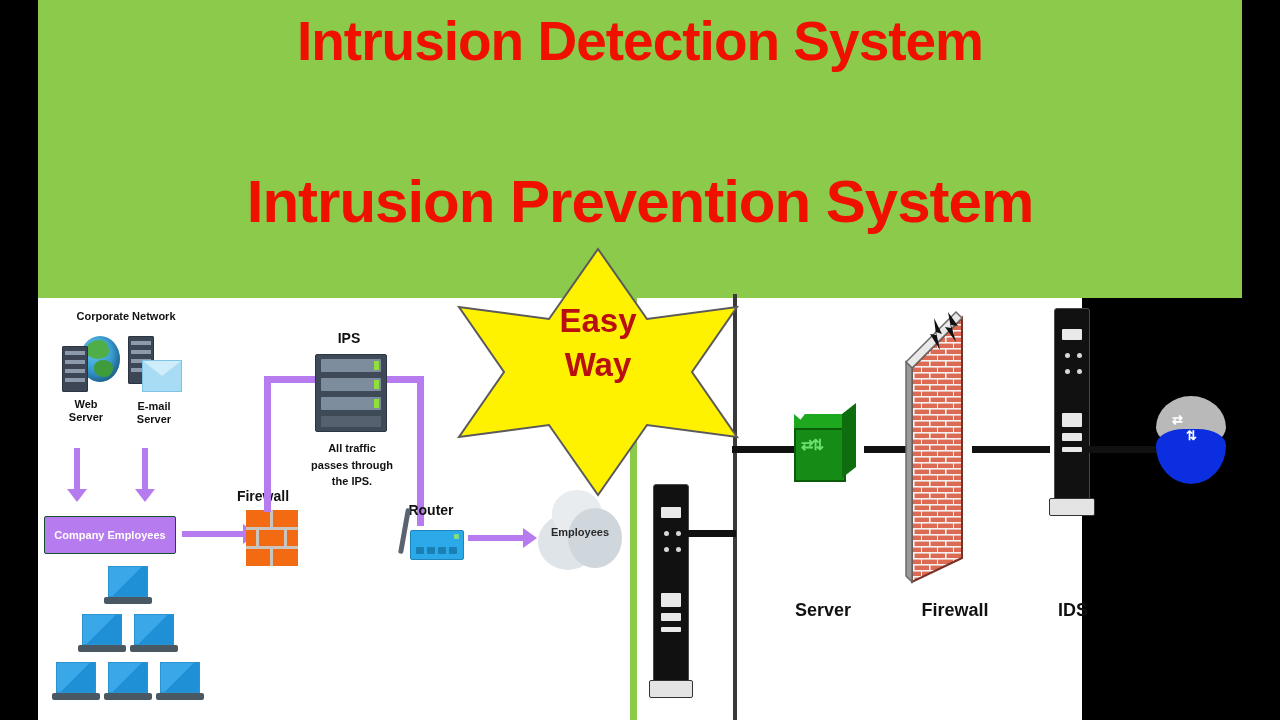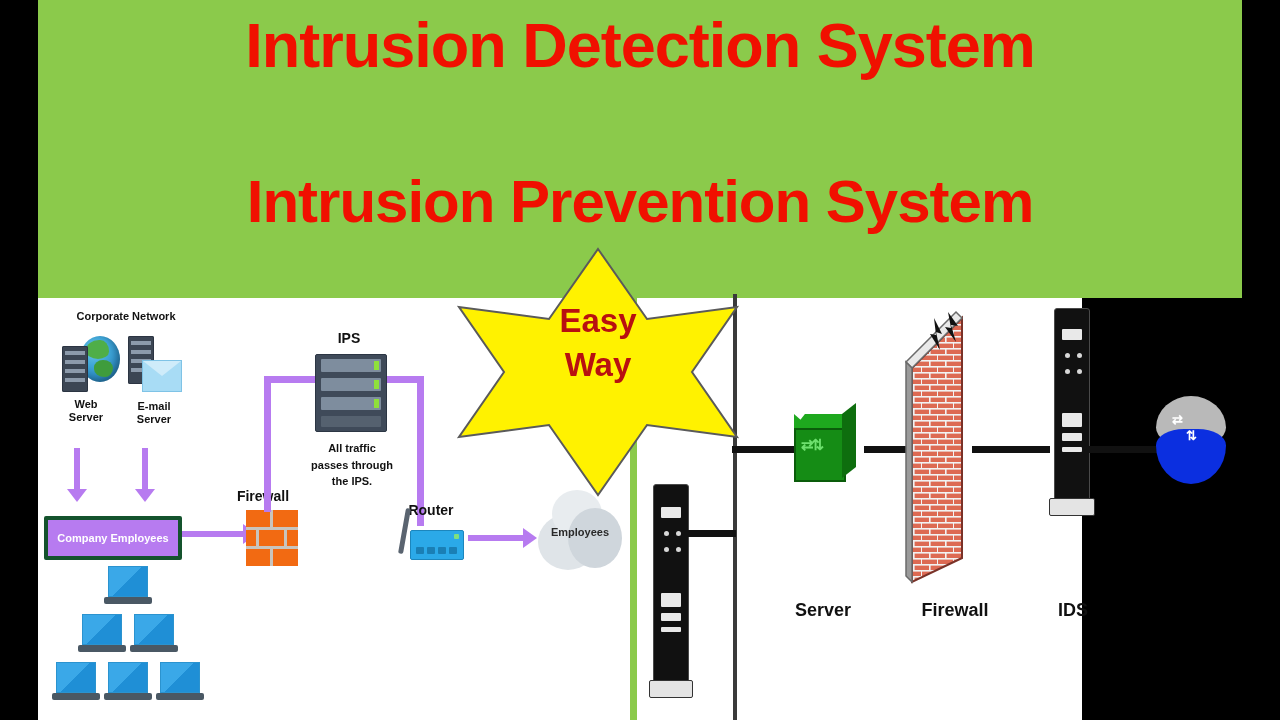--- a/index.html
+++ b/index.html
@@ -8,21 +8,21 @@
 
   
   .bar-left{position:absolute;left:0;top:0;width:38px;height:720px;background:#000;}
   .bar-right{position:absolute;left:1242px;top:0;width:38px;height:720px;background:#000;}
 
   
   .header{position:absolute;left:38px;top:0;width:1204px;height:298px;
           background:#8BCA4B;overflow:hidden;}
   .title-line{position:absolute;left:0;width:100%;text-align:center;
               font-weight:bold;line-height:1;white-space:nowrap;}
-  .t1{top:14px;font-size:63px;color:#F01000;letter-spacing:-1px;}
+  .t1{top:14px;font-size:55px;color:#F01000;letter-spacing:-1px;}
   .t2{top:96px;font-size:52px;color:#0C2A6B;}
   .t3{top:172px;font-size:60px;color:#F01000;letter-spacing:-1px;}
 
   
   .canvas{position:absolute;left:38px;top:298px;width:1044px;height:422px;
           background:#fff;overflow:visible;}
   .divider{position:absolute;left:592px;top:0;width:7px;height:422px;background:#8BCA4B;}
 
   
   .star-wrap{position:absolute;left:440px;top:247px;width:316px;height:250px;}
@@ -48,21 +48,21 @@
          background:#4fae48;border-radius:60% 40% 50% 55%/55% 60% 40% 45%;}
   .globe::after{content:"";position:absolute;left:34%;top:52%;width:48%;height:38%;
          background:#3f9c3c;border-radius:50% 55% 45% 60%/45% 50% 55% 50%;}
 
   .env{position:absolute;background:#A8DCF5;border:1px solid #7fc3e6;}
   .env::after{content:"";position:absolute;left:0;top:0;width:0;height:0;
         border-left:var(--hw) solid transparent;border-right:var(--hw) solid transparent;
         border-top:var(--vh) solid #CFECFA;}
 
   
-  .p-box{position:absolute;background:#B77BF0;border:4px solid #14532d;border-radius:2px;
+  .p-box{position:absolute;background:#B77BF0;border:1px solid #14532d;border-radius:2px;
          color:#fff;font-weight:bold;font-size:11px;display:flex;align-items:center;
          justify-content:center;text-align:center;}
   .p-arrow-down{position:absolute;width:6px;background:#B77BF0;}
   .p-arrow-down::after{content:"";position:absolute;left:-7px;bottom:-12px;width:0;height:0;
         border-left:10px solid transparent;border-right:10px solid transparent;
         border-top:13px solid #B77BF0;}
   .p-arrow-right{position:absolute;height:6px;background:#B77BF0;}
   .p-arrow-right::after{content:"";position:absolute;right:-13px;top:-7px;width:0;height:0;
         border-top:10px solid transparent;border-bottom:10px solid transparent;
         border-left:14px solid #B77BF0;}

